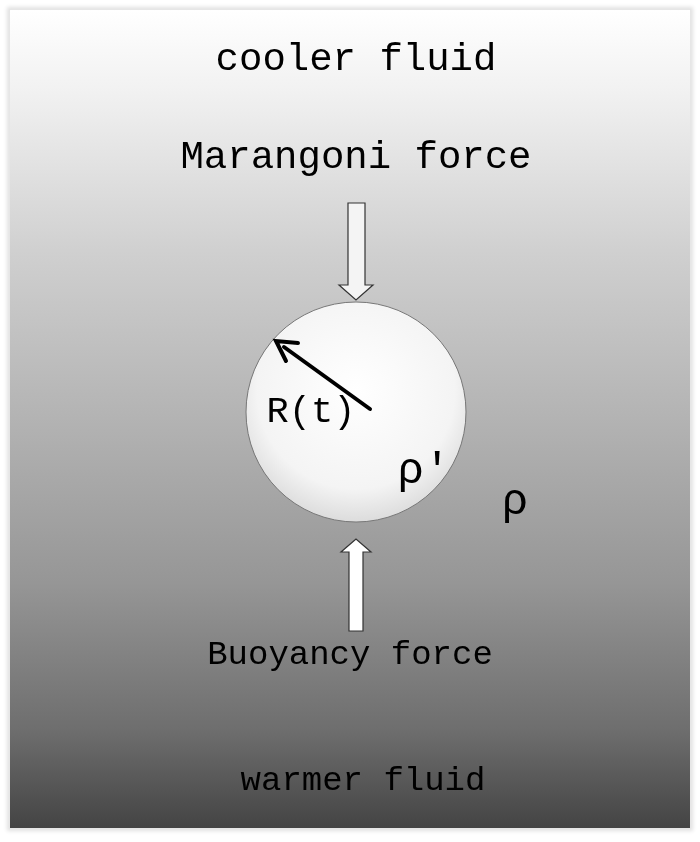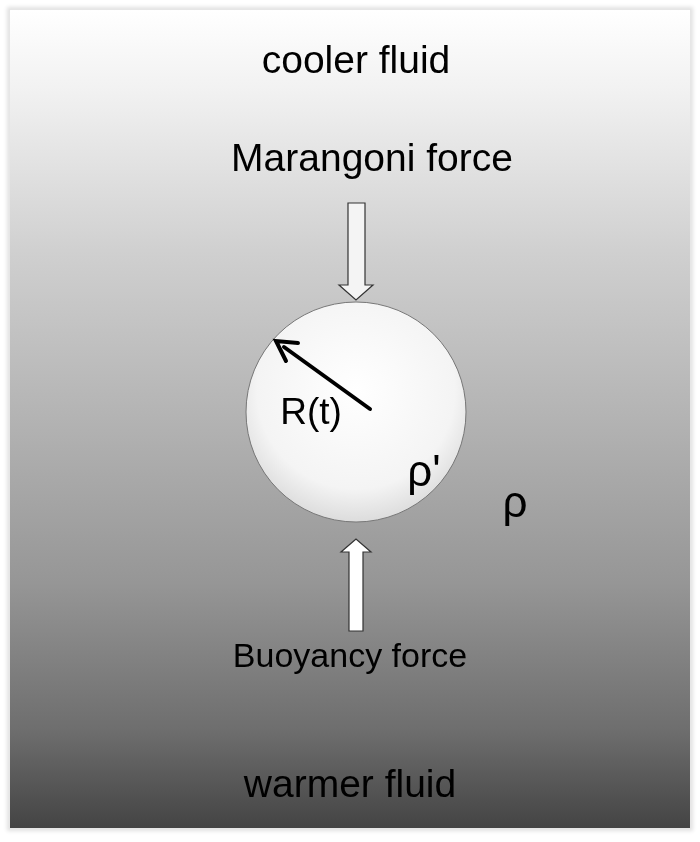--- a/index.html
+++ b/index.html
@@ -4,21 +4,21 @@
 <style>
   html, body { margin: 0; padding: 0; }
   body { width: 700px; height: 842px; background: #ffffff; position: relative; overflow: hidden; }
   .frame {
     position: absolute; left: 9px; top: 9px; width: 680px; height: 818px;
     background: linear-gradient(to bottom, #ffffff 0%, #f1f1f1 10%, #cfcfcf 30%, #b3b3b3 50%, #969696 70%, #6e6e6e 88%, #444444 100%);
     box-shadow: 0 0 4px 2px rgba(0,0,0,0.12);
     border: 1px solid #e6e6e6;
   }
   .label {
-    position: absolute; font-family: Liberation Sans, sans-serif;
+    position: absolute; font-family: Liberation Mono, monospace;
     color: #000; white-space: nowrap; transform: translateX(-50%);
   }
   svg.diagram { position: absolute; left: 0; top: 0; }
 </style>
 </head>
 <body>
 
 <div class="frame"></div>
 
 <svg class="diagram" width="700" height="842">
@@ -40,18 +40,18 @@
     <line x1="370" y1="409" x2="284" y2="347" stroke="#000" stroke-width="4" stroke-linecap="round"></line>
     <polyline points="298,343 276,341 286,361" fill="none" stroke="#000" stroke-width="4" stroke-linejoin="miter" stroke-linecap="round"></polyline>
   </g>
 
   <g>
     <polygon points="349,631 363,631 363,552 371,552 356,539 341,552 349,552" fill="#ffffff" stroke="#333" stroke-width="1.2"></polygon>
   </g>
 </svg>
 
 <div class="label" style="left:356px; top:38px; font-size:39px;">cooler fluid</div>
-<div class="label" style="left:372px; top:136px; font-size:39px;">Marangoni force</div>
+<div class="label" style="left:356px; top:136px; font-size:39px;">Marangoni force</div>
 <div class="label" style="left:311px; top:391px; font-size:37px;">R(t)</div>
 <div class="label" style="left:424px; top:446px; font-size:44px;">ρ'</div>
 <div class="label" style="left:515px; top:477px; font-size:44px;">ρ</div>
 <div class="label" style="left:350px; top:636px; font-size:34px;">Buoyancy force</div>
-<div class="label" style="left:350px; top:762px; font-size:39px;">warmer fluid</div>
+<div class="label" style="left:363px; top:762px; font-size:34px;">warmer fluid</div>
 
 </body></html>

